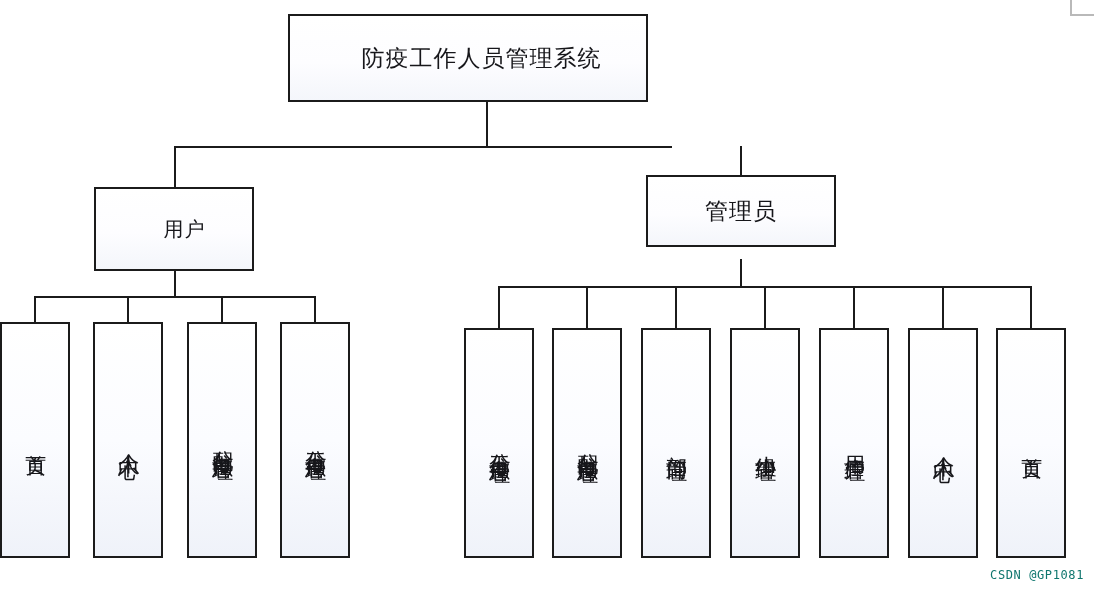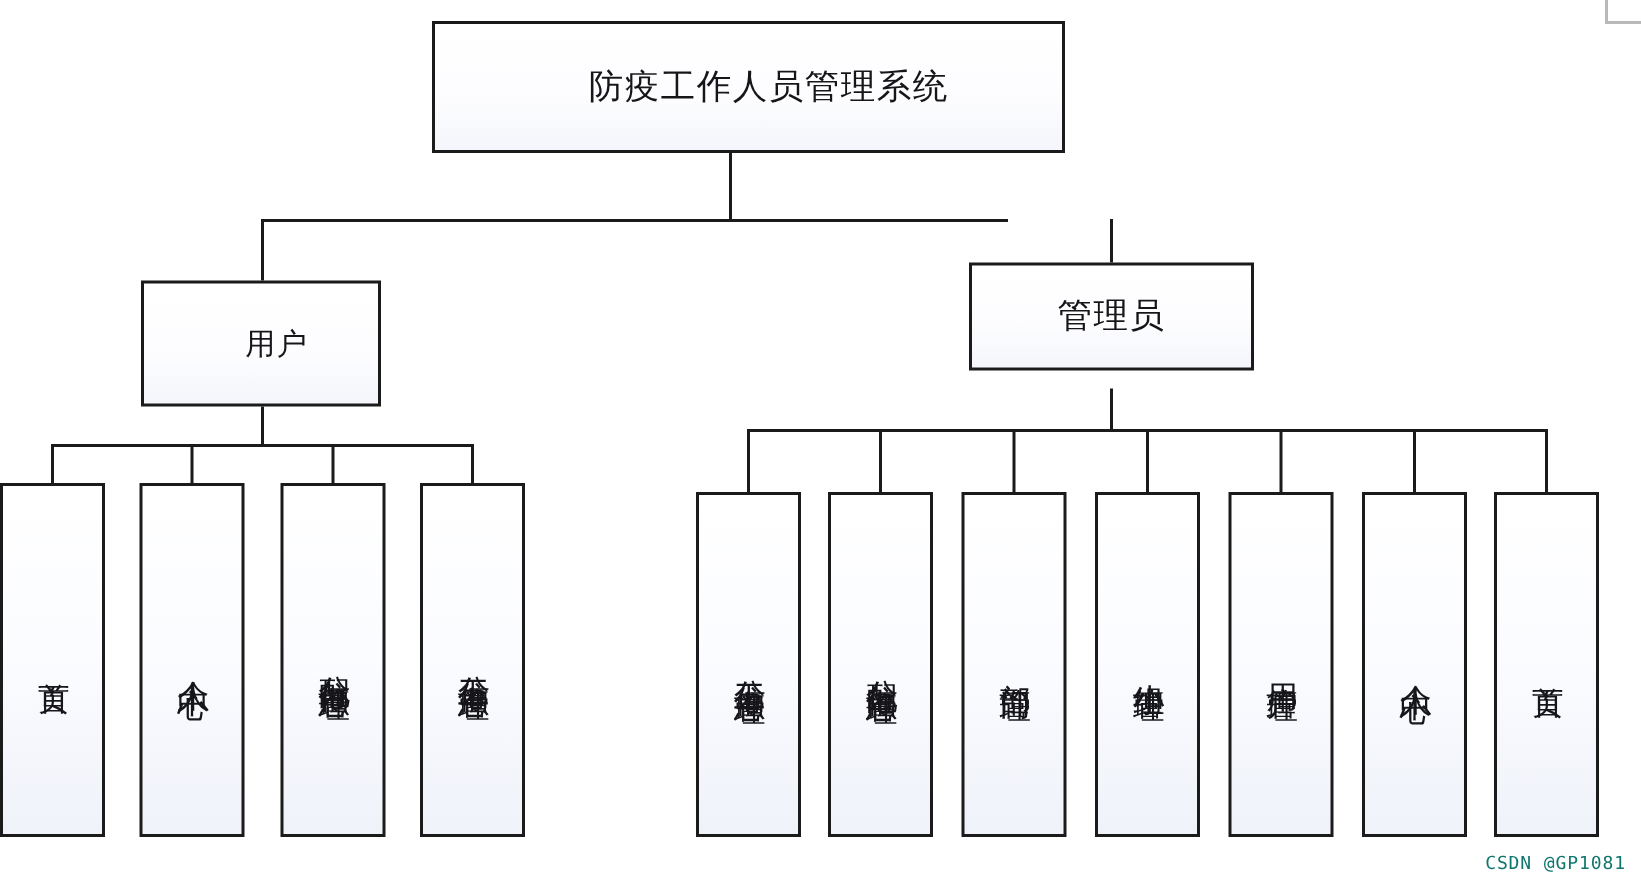--- a/index.html
+++ b/index.html
@@ -27,21 +27,21 @@
     border: 2px solid #1b1b1b;
     background: linear-gradient(180deg, #ffffff 0%, #fdfdff 55%, #f4f6fb 100%);
     display: flex;
     align-items: center;
     justify-content: center;
     text-align: center;
     color: #16161a;
     line-height: 1.25;
   }
   .node.root {
-    left: 288px; top: 14px; width: 422px; height: 88px;
+    left: 288px; top: 14px; width: 360px; height: 88px;
     font-size: 23px;
     letter-spacing: 1px;
     padding-left: 27px;
   }
   .node.branch-user {
     left: 94px; top: 187px; width: 160px; height: 84px;
     font-size: 20px;
     letter-spacing: 1px;
     padding-left: 21px;
   }

